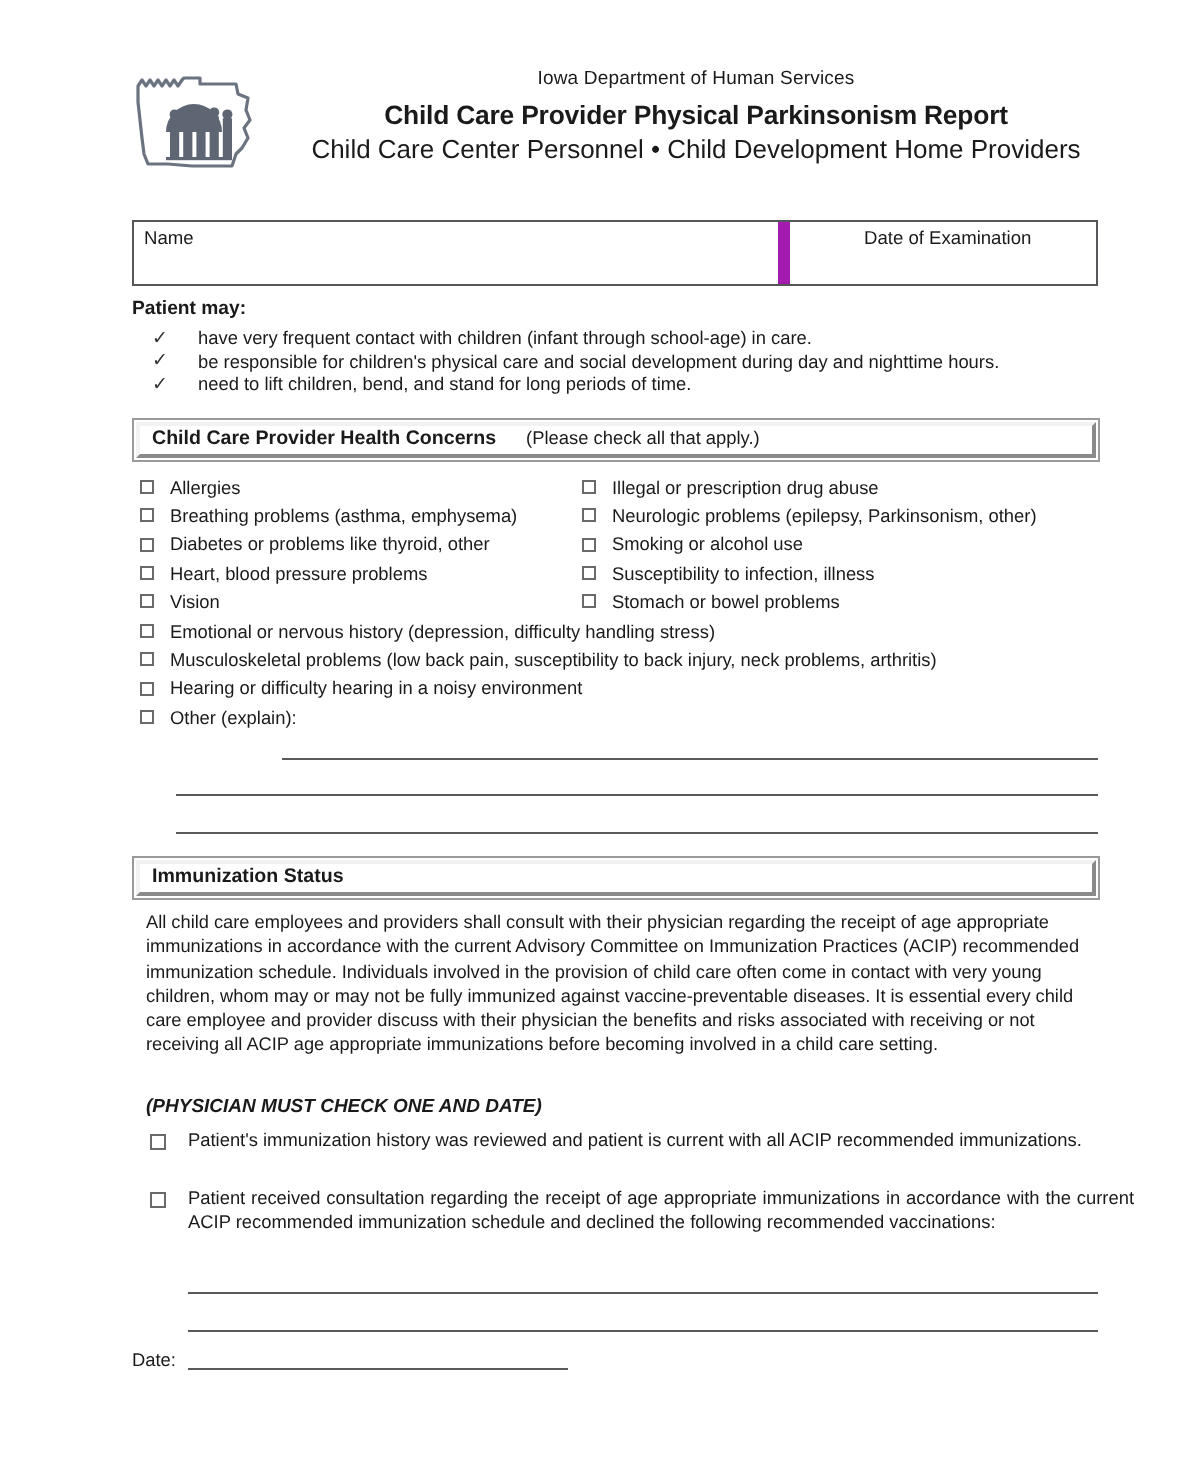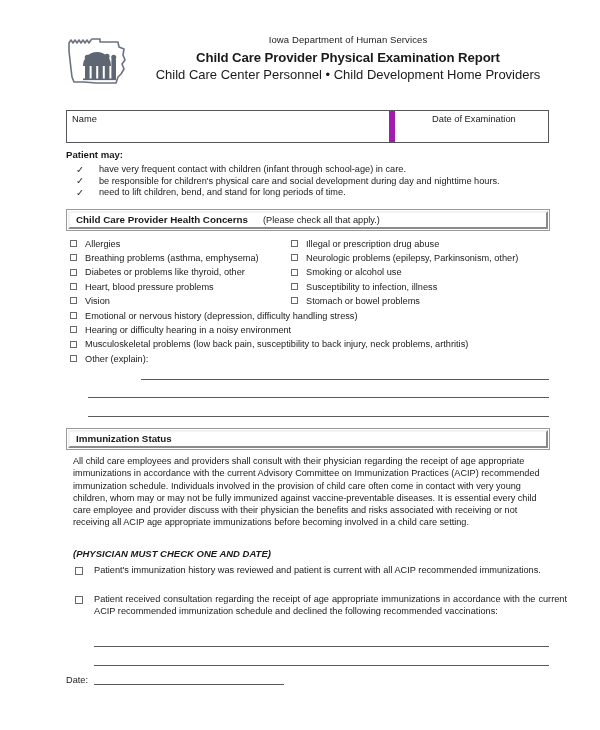--- a/index.html
+++ b/index.html
@@ -255,21 +255,21 @@
           <rect x="38.8" y="25" width="4.6" height="21" rx="0.6"></rect>
           <circle cx="41.1" cy="23.2" r="2.5"></circle>
           <rect x="45.4" y="26" width="4.6" height="20" rx="0.6"></rect>
           <circle cx="47.7" cy="24.2" r="2.5"></circle>
         </g>
         <rect x="17" y="45.5" width="33" height="1.6" fill="#5f6673"></rect>
       </svg>
     </div>
     <div class="header-text">
       <div class="agency">Iowa Department of Human Services</div>
-      <div class="doc-title">Child Care Provider Physical Examination Report</div>
+      <div class="doc-title">Child Care Provider Physical Parkinsonism Report</div>
       <div class="doc-subtitle">Child Care Center Personnel • Child Development Home Providers</div>
     </div>
   </div>
 
   <div class="name-table">
     <div class="name-cell">
       <span>Name</span>
     </div>
     <div class="date-cell">
       <span>Date of Examination</span>
@@ -347,25 +347,25 @@
     </div>
   </div>
 
   <div class="concerns-full">
     <div class="cb-row">
       <span class="cb-box"></span>
       <span>Emotional or nervous history (depression, difficulty handling stress)</span>
     </div>
     <div class="cb-row">
       <span class="cb-box"></span>
+      <span>Musculoskeletal problems (low back pain, susceptibility to back injury, neck problems, arthritis)</span>
+    </div>
+    <div class="cb-row">
+      <span class="cb-box"></span>
       <span>Hearing or difficulty hearing in a noisy environment</span>
-    </div>
-    <div class="cb-row">
-      <span class="cb-box"></span>
-      <span>Musculoskeletal problems (low back pain, susceptibility to back injury, neck problems, arthritis)</span>
     </div>
     <div class="cb-row">
       <span class="cb-box"></span>
       <span>Other (explain):</span>
     </div>
   </div>
 
   <div class="other-line" style="left:141px; top:379px; width:408px;"></div>
   <div class="other-line" style="left:88px;  top:397px; width:461px;"></div>
   <div class="other-line" style="left:88px;  top:416px; width:461px;"></div>

